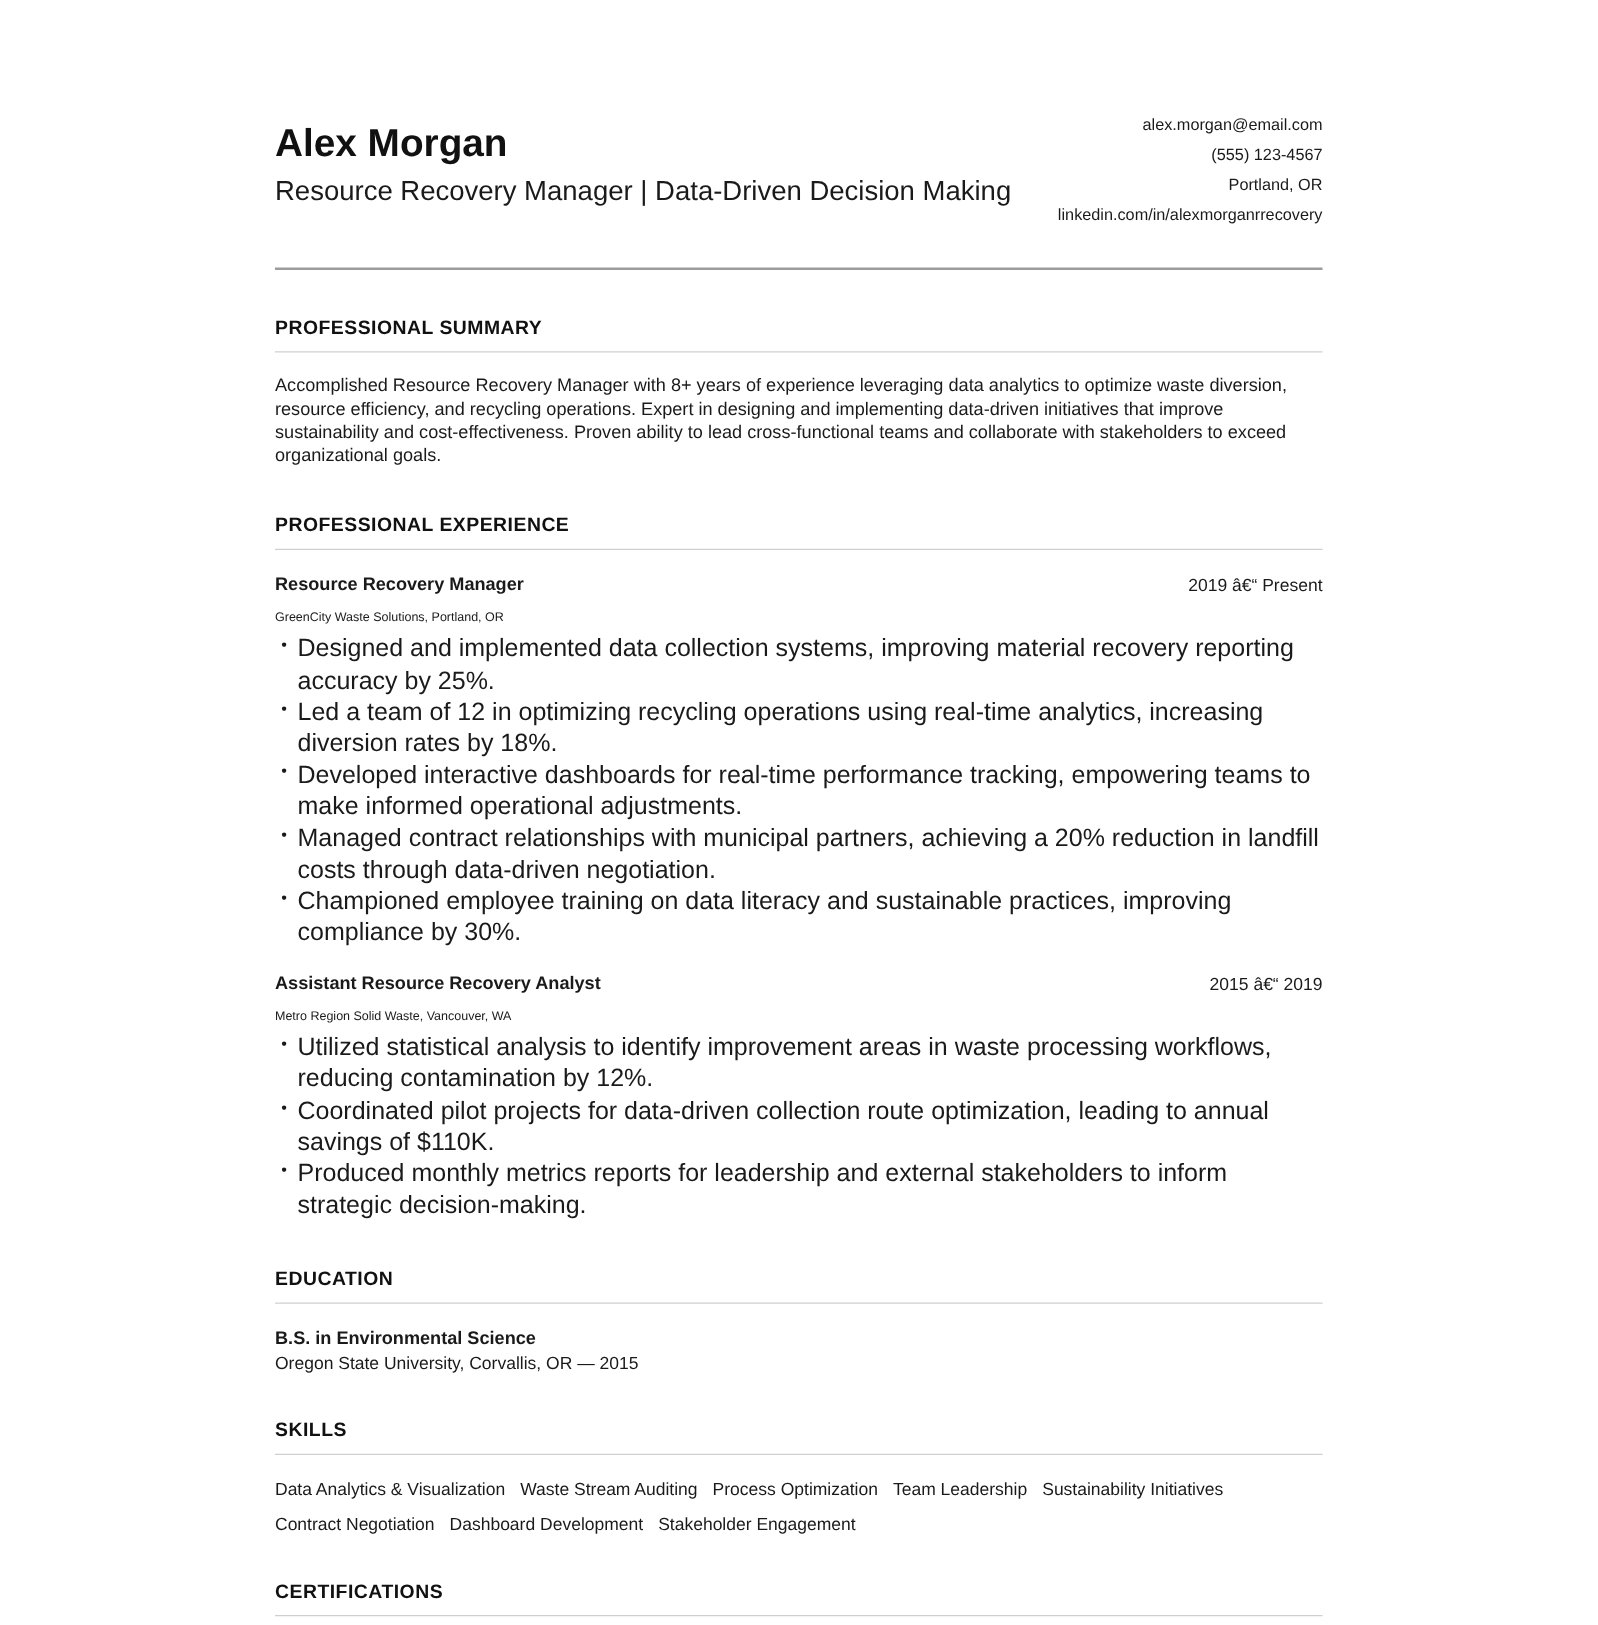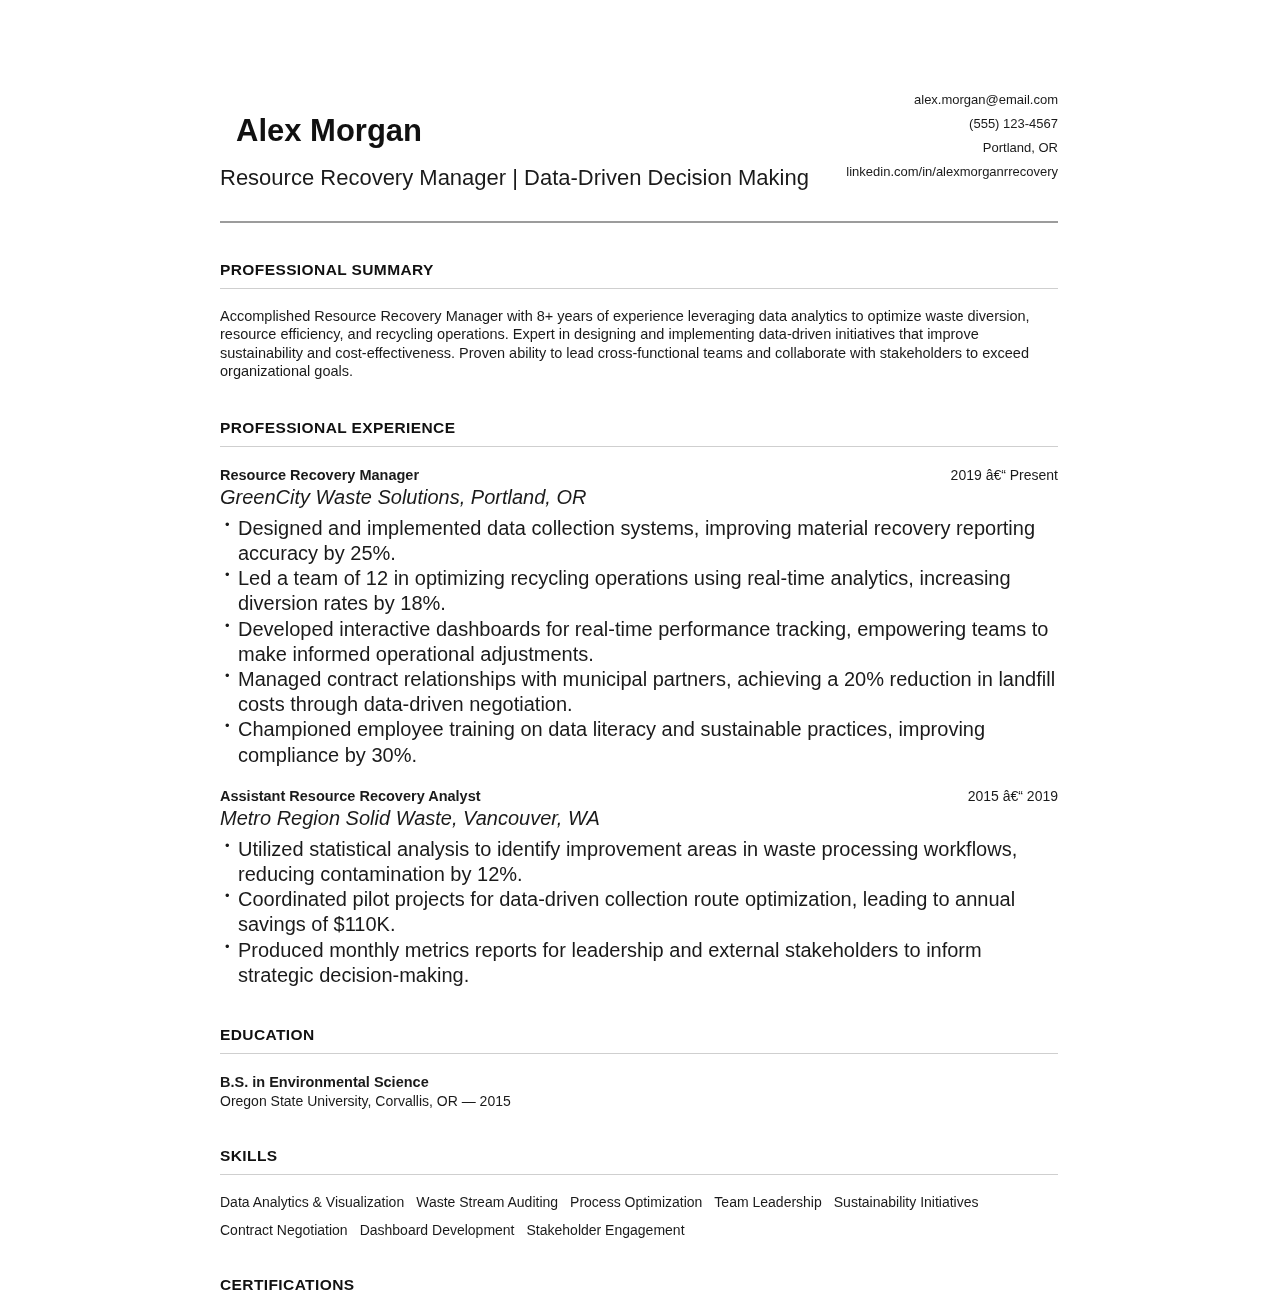--- a/index.html
+++ b/index.html
@@ -15,21 +15,21 @@
   .page {
     width: 838px;
     margin-left: 220px;
     padding-top: 98px;
   }
   
   .header { display: flex; justify-content: space-between; align-items: flex-start; }
   .name {
     font-size: 31px;
     font-weight: bold;
-    margin: 16px;
+    margin: 0;
     line-height: 1.12;
     color: #111111;
   }
   .candidate-title { font-size: 22px; margin-top: 7px; color: #1a1a1a; }
   .contact {
     text-align: right;
     font-size: 13px;
     line-height: 1.85;
     margin-top: -10px;
     white-space: nowrap;
@@ -52,21 +52,21 @@
   .body-text {
     font-size: 14.5px;
     line-height: 1.28;
     margin: 18px 0 0 0;
   }
   
   .job { margin-top: 20px; }
   .job-head { display: flex; justify-content: space-between; align-items: flex-end; }
   .job-title { font-weight: bold; font-size: 14.5px; }
   .job-dates { font-size: 14px; }
-  .company { font-style: italic; font-size: 20px; margin-top: 3px; }
+  .company { font-size: 10px; margin-top: 13px; }
   .bullets { list-style: none; margin: 7px 0 0 0; padding: 0; }
   .bullets li {
     position: relative;
     padding-left: 18px;
     font-size: 20px;
     line-height: 1.26;
   }
   .bullets li::before {
     content: "\2022";
     position: absolute;

